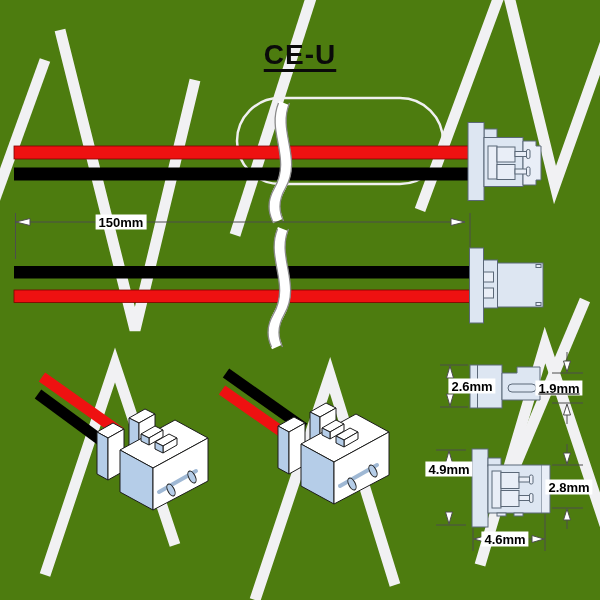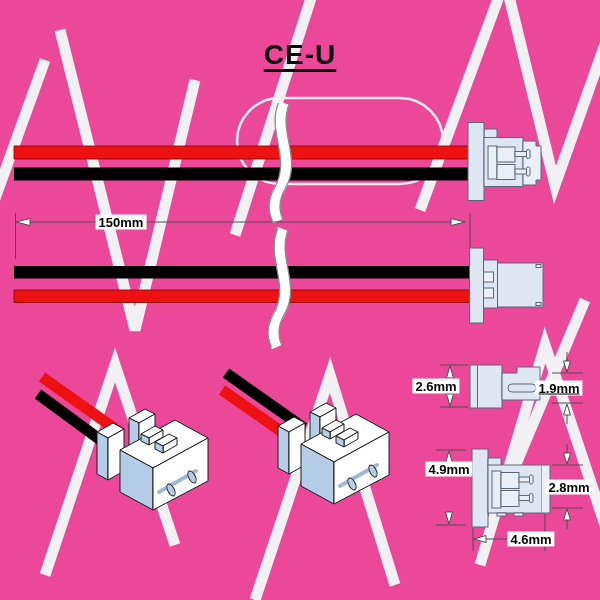--- a/index.html
+++ b/index.html
@@ -1,17 +1,17 @@
 <!DOCTYPE html>
 <html><head>
 <meta charset="utf-8">
 <style>
   html,body{margin:0;padding:0;background:#ffffff;}
   #canvas{
-    position:relative;width:600px;height:600px;background:#ec4899;
+    position:relative;width:600px;height:600px;background:#4d7c0f;
     overflow:hidden;font-family:"Liberation Sans",sans-serif;
   }
   #art{position:absolute;left:0;top:0;z-index:1;}
   .label{
     position:absolute;z-index:2;transform:translate(-50%,-50%);
     font:bold 13px "Liberation Sans",sans-serif;color:#000;
     background:#ffffff;padding:0 3px;white-space:nowrap;line-height:15px;
   }
   .title{
     position:absolute;z-index:2;left:300px;top:55px;transform:translate(-50%,-50%);
@@ -192,22 +192,22 @@
         <polygon points="474,539 486,535.5 486,542.5"></polygon>
         <polygon points="544,539 532,535.5 532,542.5"></polygon>
       </g>
     </g>
   </svg>
 
   <div class="title">CE-U</div>
 
   <div class="label" style="left:121px;top:222px;text-align:center;">150mm</div>
 
-  <div class="label" style="left:436px;top:386px;">2.6mm</div>
+  <div class="label" style="left:472px;top:386px;">2.6mm</div>
 
   <div class="label" style="left:559px;top:388px;text-decoration:underline;">1.9mm</div>
 
   <div class="label" style="left:449px;top:469px;">4.9mm</div>
 
   <div class="label" style="left:569px;top:487px;">2.8mm</div>
 
-  <div class="label" style="left:531px;top:539px;">4.6mm</div>
+  <div class="label" style="left:505px;top:539px;">4.6mm</div>
 </div>
 
 </body></html>

